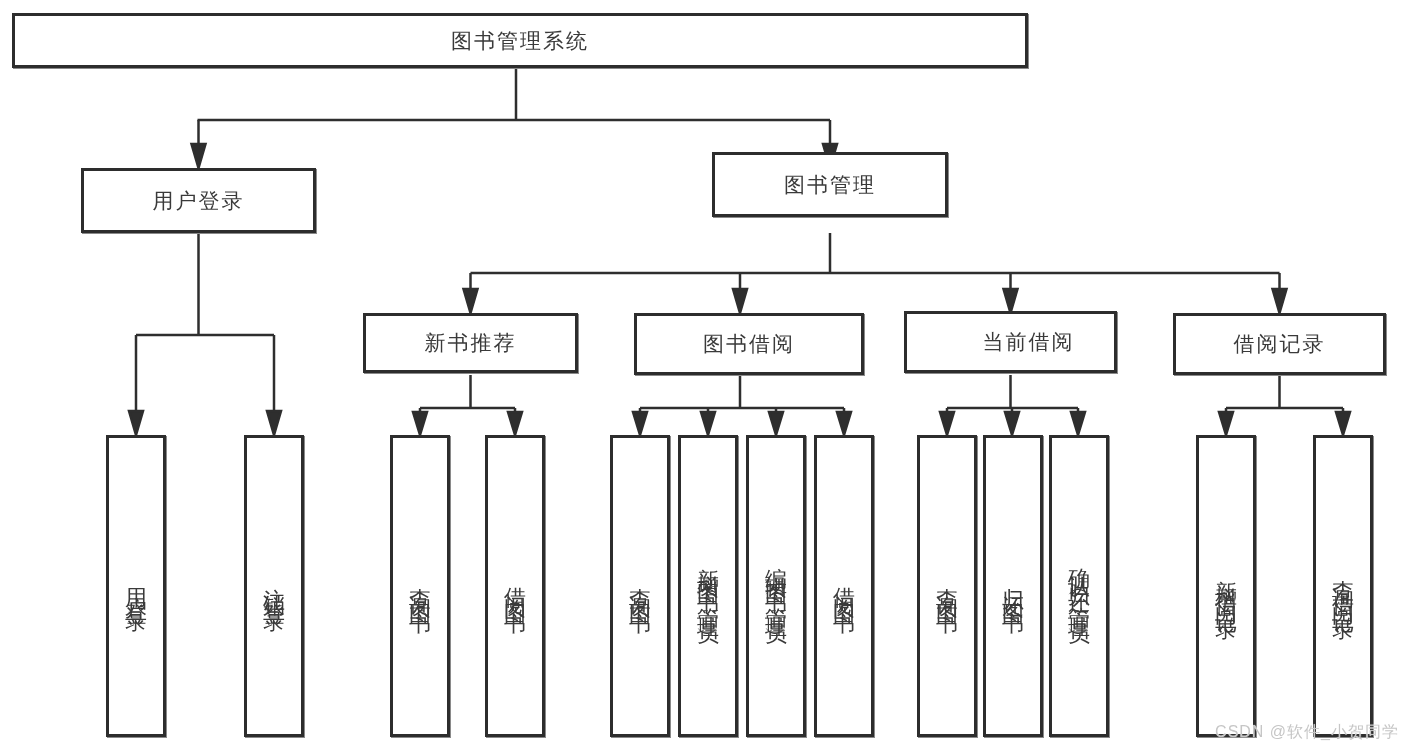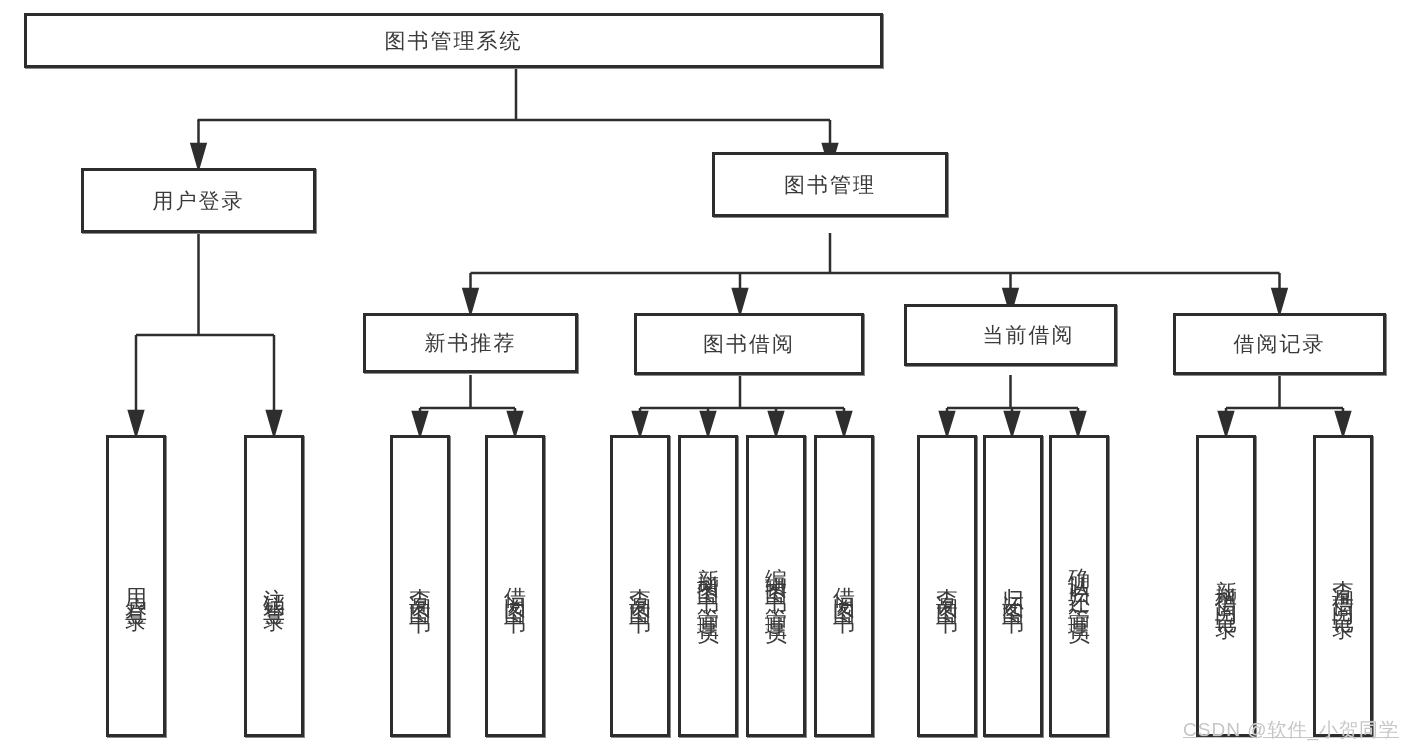--- a/index.html
+++ b/index.html
@@ -36,26 +36,25 @@
   .node.vertical .vlabel {
     writing-mode: vertical-rl;
     text-orientation: mixed;
     letter-spacing: 8px;
     line-height: 1;
   }
   .watermark {
     position: absolute;
     right: 6px;
     bottom: 4px;
-    font-size: 19px;
+    font-size: 16px;
     color: #c6c6c6;
     letter-spacing: 1px;
     white-space: nowrap;
     text-shadow: 0 0 1px #ffffff;
-    text-decoration: underline;
   }
 </style>
 </head>
 <body>
 
 <div class="stage">
 
   <svg class="connector-layer" viewBox="0 0 1405 747" xmlns="http://www.w3.org/2000/svg">
     <g stroke="#2e2e2e" stroke-width="2.5" fill="#2e2e2e">
 
@@ -120,38 +119,38 @@
       <g>
         <path d="M1279.5 375 L1279.5 408 M1226 408 L1343 408" fill="none"></path>
         <path d="M1226 408 L1226 414" fill="none"></path>
         <polygon points="1219,412 1233,412 1226,435"></polygon>
         <path d="M1343 408 L1343 414" fill="none"></path>
         <polygon points="1336,412 1350,412 1343,435"></polygon>
       </g>
     </g>
   </svg>
 
-  <div class="node" style="left:24px; top:13px; width:859px; height:55px;">
+  <div class="node" style="left:12px; top:13px; width:1016px; height:55px;">
     <span>图书管理系统</span>
   </div>
 
   <div class="node" style="left:81px; top:168px; width:235px; height:65px;">
     <span>用户登录</span>
   </div>
   <div class="node" style="left:712px; top:152px; width:236px; height:65px;">
     <span>图书管理</span>
   </div>
 
   <div class="node" style="left:363px; top:313px; width:215px; height:60px;">
     <span>新书推荐</span>
   </div>
   <div class="node" style="left:634px; top:313px; width:230px; height:62px;">
     <span>图书借阅</span>
   </div>
-  <div class="node" style="left:904px; top:304px; width:213px; height:62px;padding-left:36px;">
+  <div class="node" style="left:904px; top:311px; width:213px; height:62px;padding-left:36px;">
     <span>当前借阅</span>
   </div>
   <div class="node" style="left:1173px; top:313px; width:213px; height:62px;">
     <span>借阅记录</span>
   </div>
 
   <div class="node vertical" style="left:106px; top:435px; width:60px; height:302px;">
     <span class="vlabel">用户登录</span>
   </div>
   <div class="node vertical" style="left:244px; top:435px; width:60px; height:302px;">

